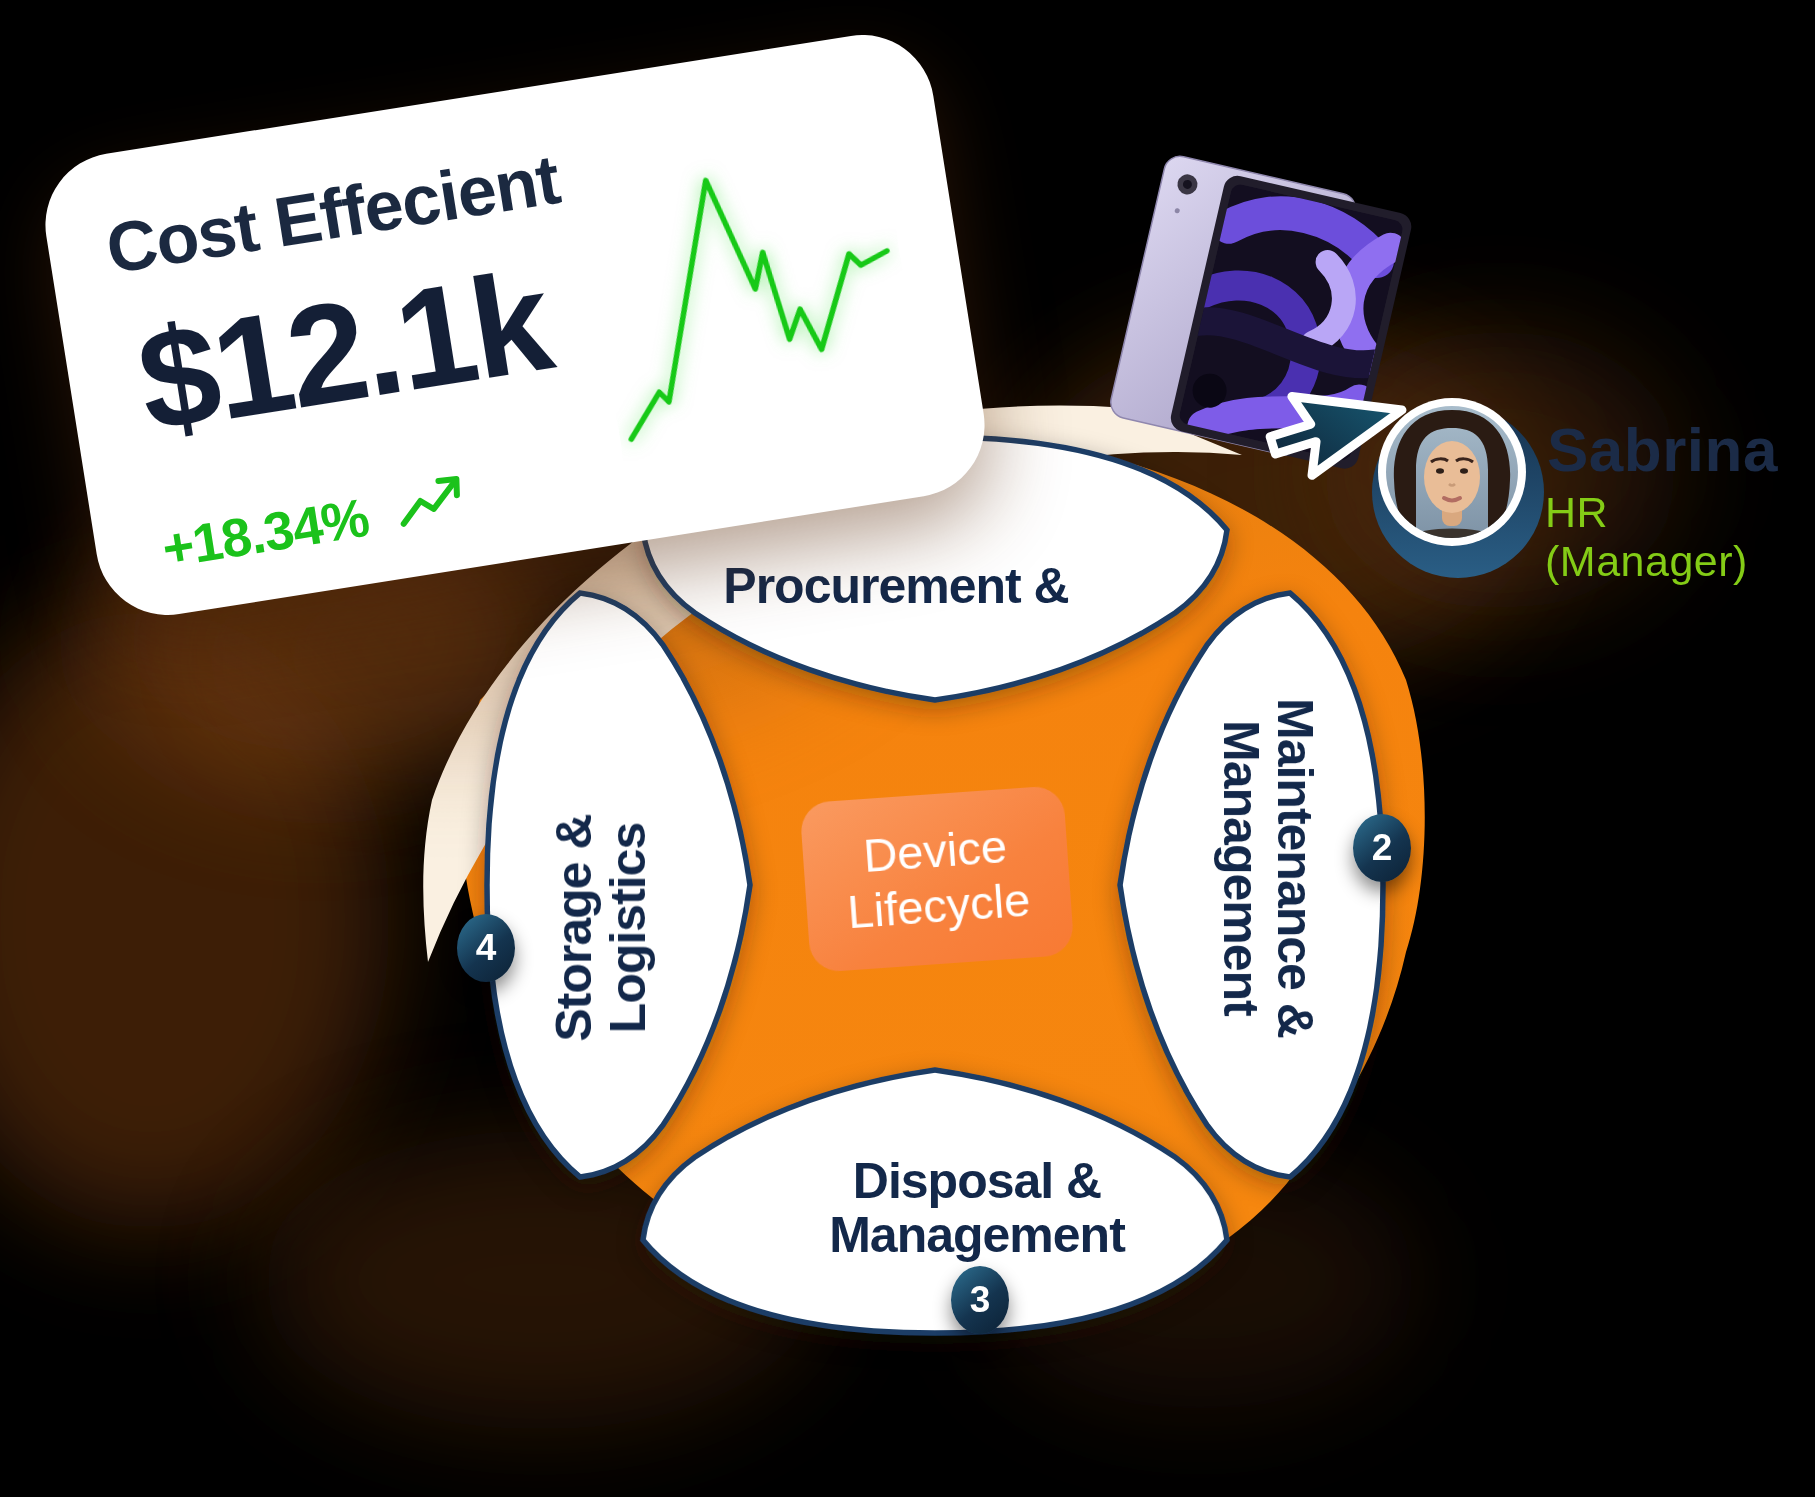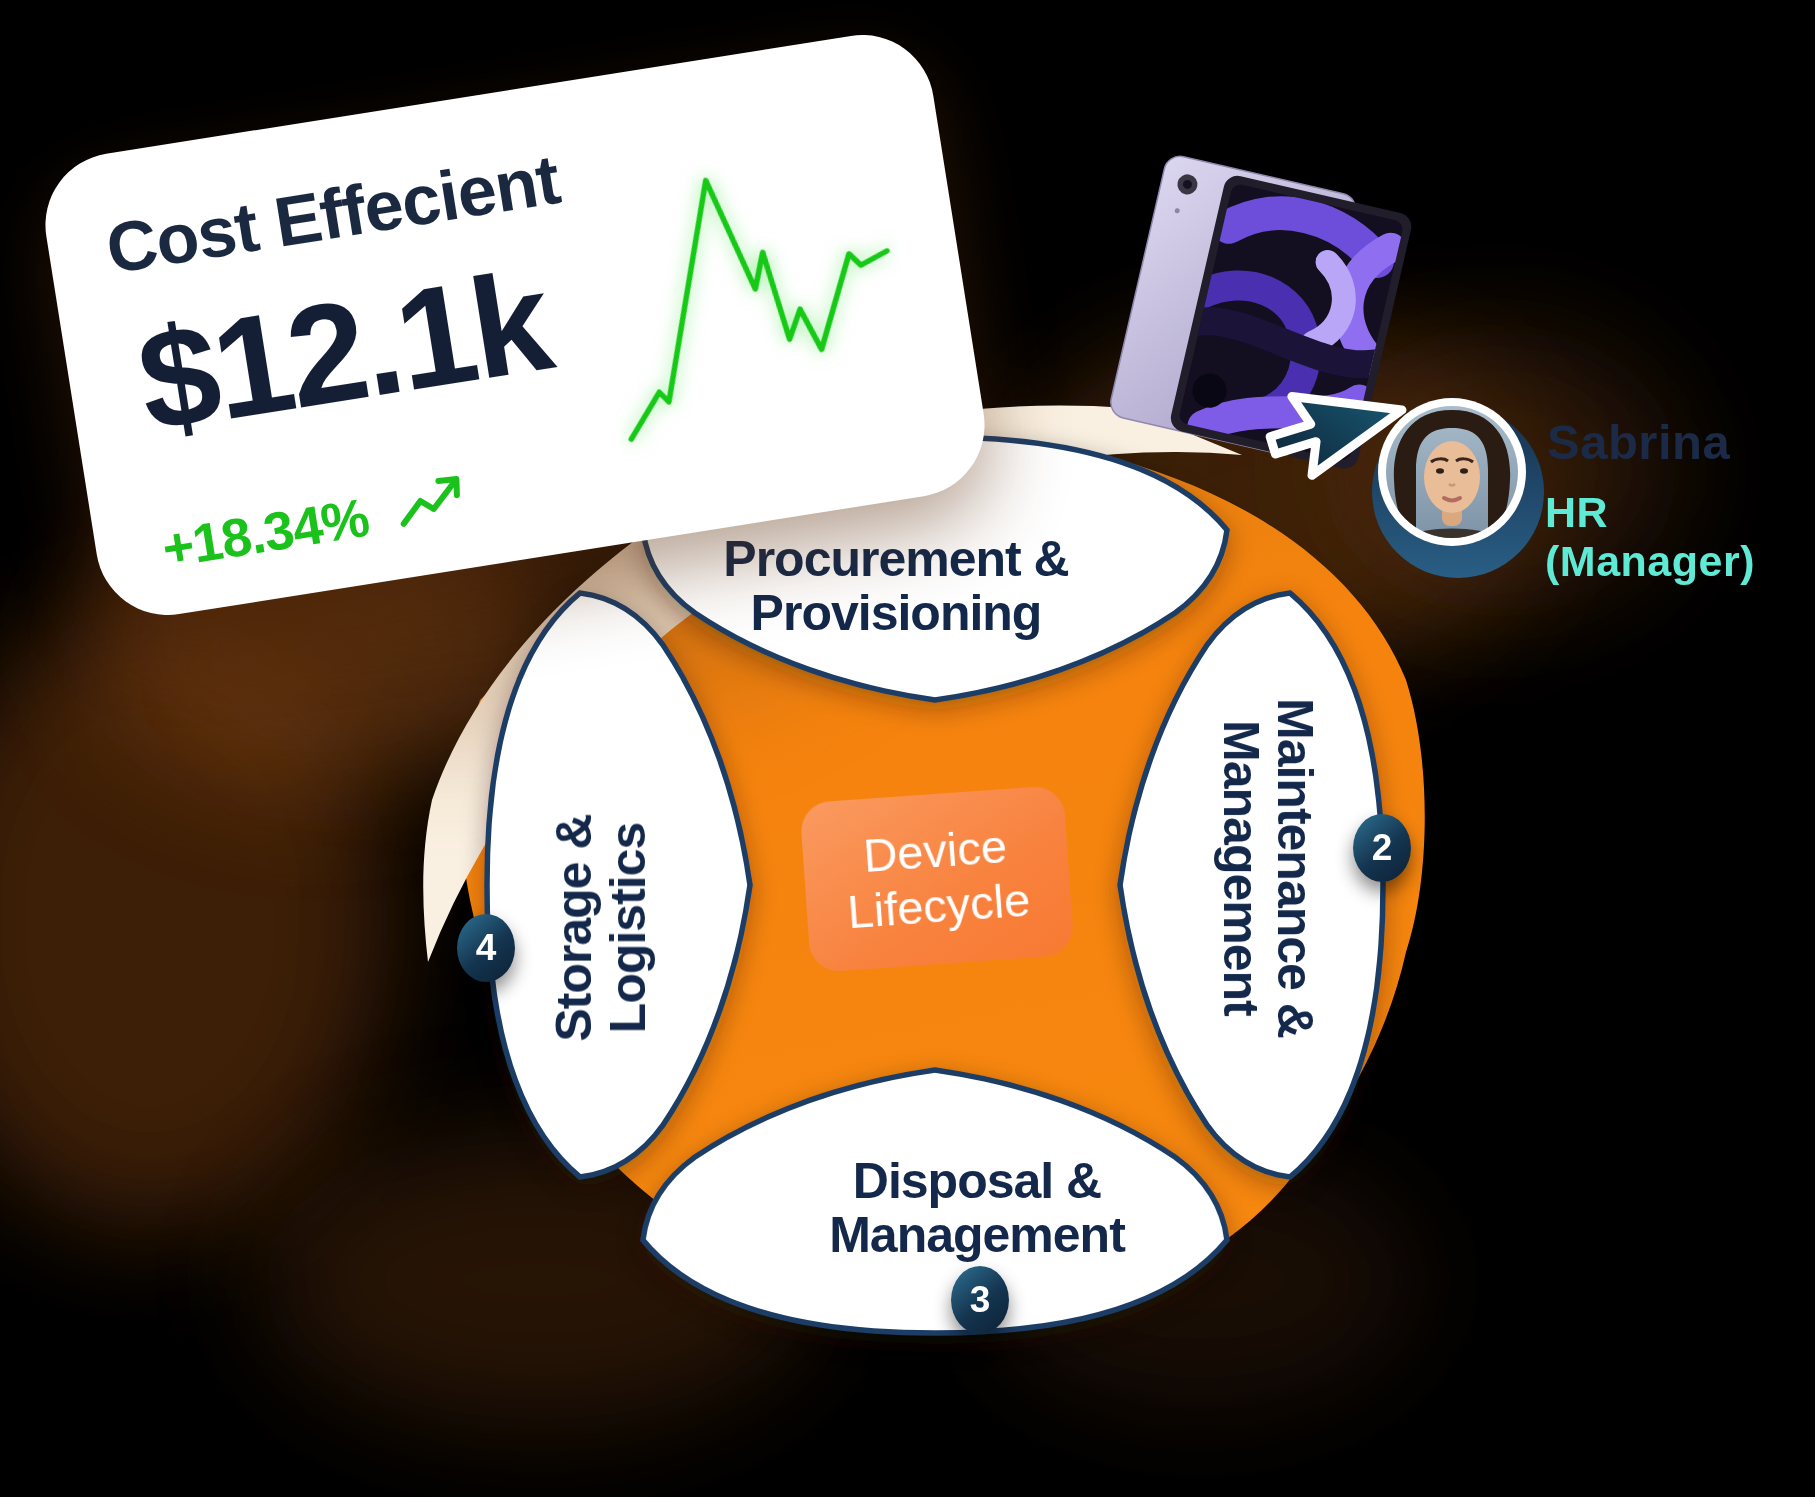--- a/index.html
+++ b/index.html
@@ -43,24 +43,24 @@
          background:linear-gradient(140deg,#2E7193 0%,#14344F 55%,#0C2135 100%);
          box-shadow:0 10px 18px rgba(0,0,0,.45);display:flex;align-items:center;
          justify-content:center;color:#fff;font-size:37px;font-weight:700;
          transform:translate(-50%,-50%);}
   .badge1{left:899px;top:432px;}
   .badge2{left:1382px;top:848px;}
   .badge3{left:980px;top:1300px;}
   .badge4{left:486px;top:948px;}
 
   
-  .person-name{position:absolute;left:1547px;top:414px;font-size:49px;font-weight:600;
+  .person-name{position:absolute;left:1547px;top:414px;font-size:62px;font-weight:600;
                color:#1B2B47;z-index:7;letter-spacing:0.5px;}
-  .person-role{position:absolute;left:1545px;top:488px;font-size:43px;font-weight:700;
-               color:#5eead4;z-index:7;letter-spacing:0.5px;}
+  .person-role{position:absolute;left:1545px;top:488px;font-size:43px;font-weight:400;
+               color:#84cc16;z-index:7;letter-spacing:0.5px;}
 
   
   #fore{position:absolute;left:0;top:0;z-index:8;}
 </style>
 </head>
 <body>
 
 <div class="stage">
 
   <svg id="scene" width="1815" height="1497" viewBox="0 0 1815 1497">
@@ -122,21 +122,20 @@
     </g>
   </svg>
 
   <div class="center-pill">
     <span>Device</span>
     <span>Lifecycle</span>
   </div>
 
   <div class="blade-label label-top">
     <span>Procurement &amp;</span>
-    <span>Provisioning</span>
   </div>
   <div class="blade-label rot90 label-right">
     <span>Maintenance &amp;</span>
     <span>Management</span>
   </div>
   <div class="blade-label label-bottom">
     <span>Disposal &amp;</span>
     <span>Management</span>
   </div>
   <div class="blade-label rot270 label-left">

